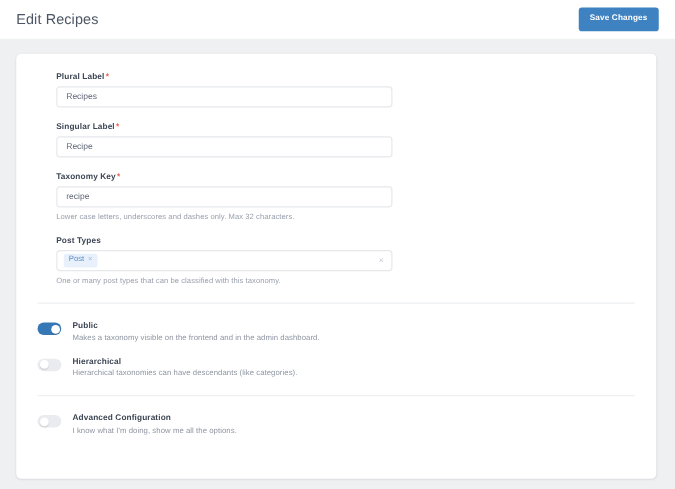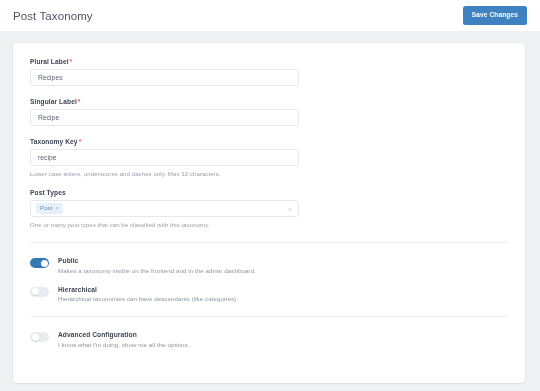--- a/index.html
+++ b/index.html
@@ -42,21 +42,21 @@
   
   .card {
     position: absolute;
     left: 13px; top: 43px;
     width: 512px; height: 340px;
     background: #ffffff;
     border-radius: 4px;
     box-shadow: 0 1px 2px rgba(17,24,39,.06), 0 0 0 1px rgba(17,24,39,.02);
     overflow: hidden;
   }
-  .card-body { padding: 15px 17px 0 17px; }
+  .card-body { padding: 15px 17px 0 32px; }
 
   
   .field { margin-bottom: 12px; }
   .field-label {
     font-size: 6.6px;
     font-weight: bold;
     color: #3d4654;
     letter-spacing: .1px;
     margin-bottom: 4px;
     display: block;
@@ -159,21 +159,21 @@
     display: block;
   }
   .advanced { padding: 14px 17px 0 17px; }
 </style>
 </head>
 <body>
 
 <div id="app">
 
   <div class="header">
-    <span class="header-title">Post Taxonomy</span>
+    <span class="header-title">Edit Recipes</span>
     <span class="header-spacer"></span>
     <button class="save-btn">Save Changes</button>
   </div>
 
   <div class="card">
     <div class="card-body">
 
       <div class="field">
         <label class="field-label">
           <span>Plural Label</span><span class="req">*</span>

